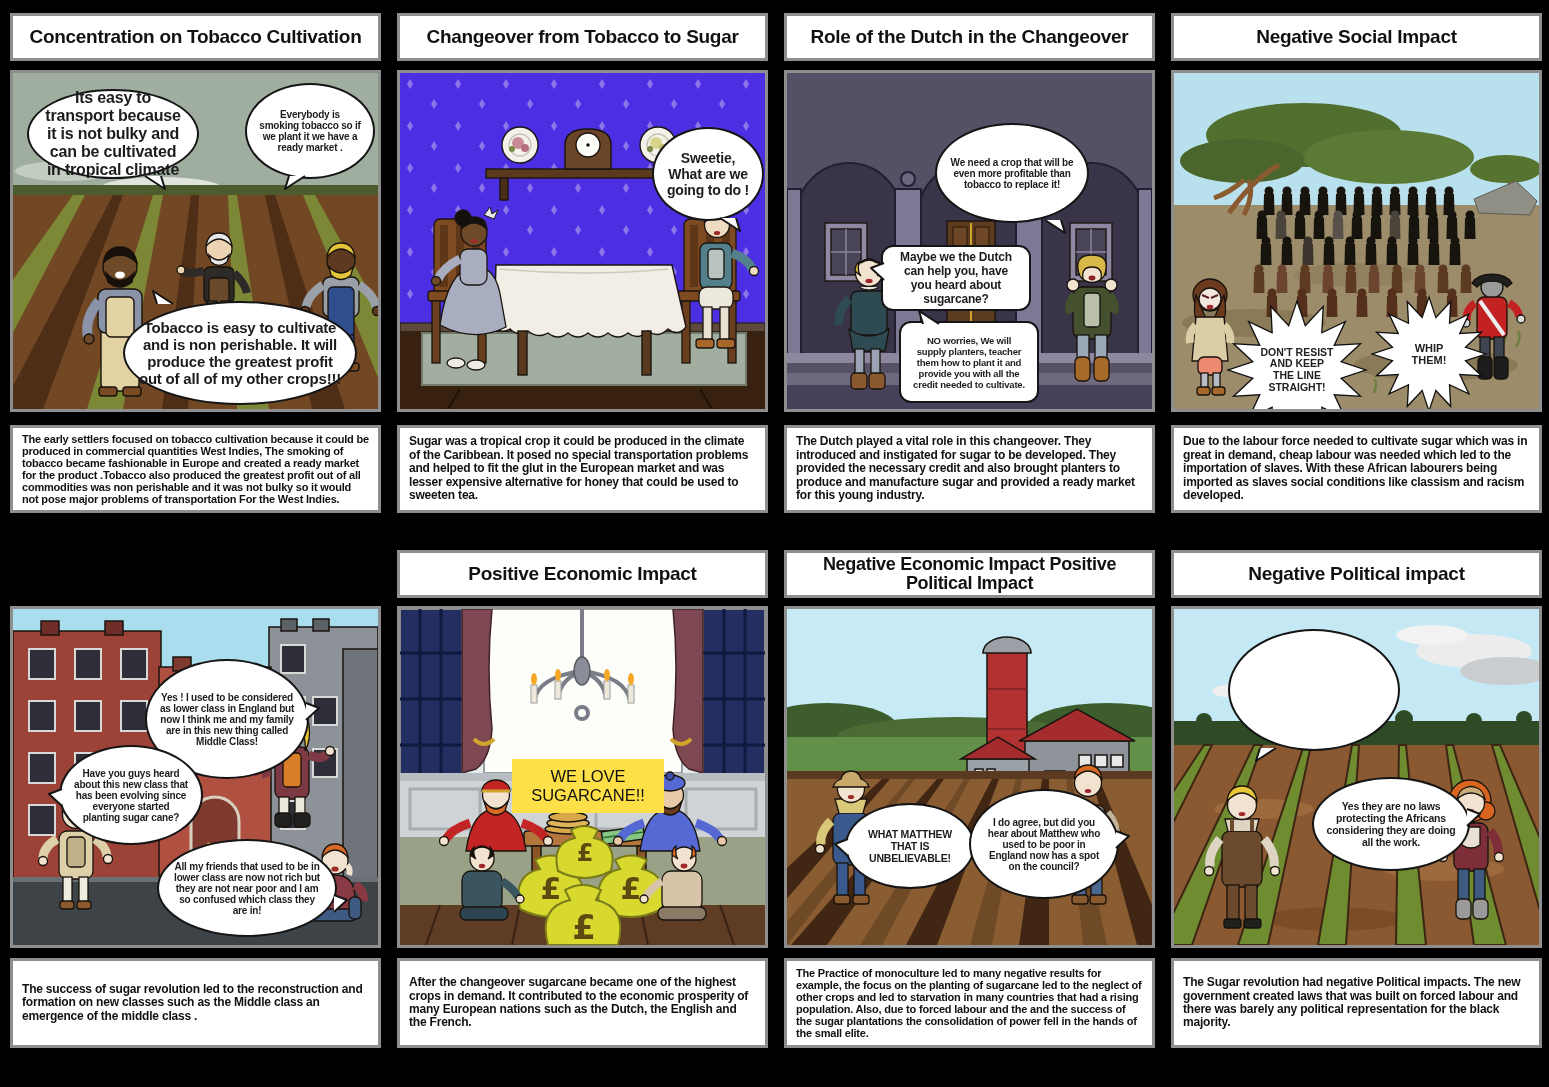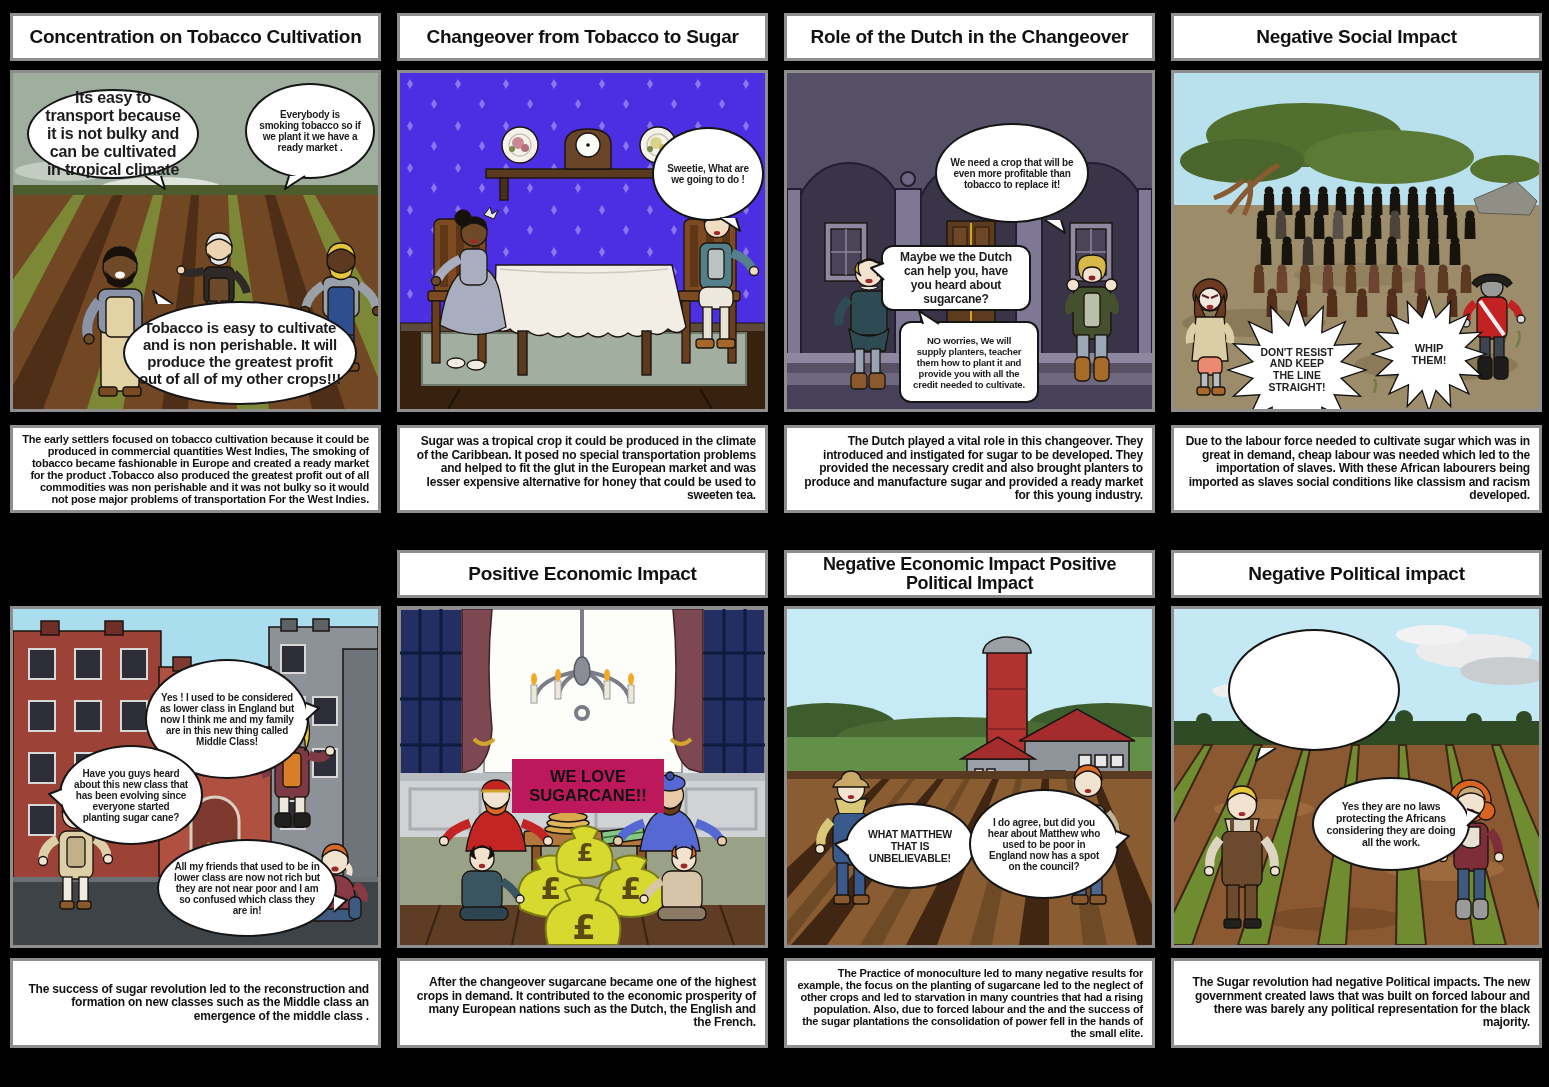--- a/index.html
+++ b/index.html
@@ -6,34 +6,34 @@
 html,body{background:#000}
 body{width:1549px;height:1087px;position:relative;font-family:"Liberation Sans",sans-serif;overflow:hidden}
 .board{position:absolute;left:0;top:0;width:1549px;height:1087px;background:#000}
 .col1{left:10px}.col2{left:397px}.col3{left:784px}.col4{left:1171px}
 .titlebox,.scene,.descbox{position:absolute;width:371px;background:#fff;border:3px solid #8e8e8e}
 .titlebox{height:48px;display:flex;align-items:center;justify-content:center;text-align:center;font-weight:700;font-size:19px;line-height:1.05;color:#111;padding:0 16px;letter-spacing:-0.3px}
 .r1t{top:13px}.r2t{top:550px}
 .scene{height:342px;overflow:hidden}
 .r1s{top:70px}.r2s{top:606px}
 .scene>svg{position:absolute;left:0;top:0;display:block}
-.descbox{display:flex;align-items:center;justify-content:center;text-align:right;font-weight:700;font-size:12px;line-height:1.12;color:#111;padding:3px 9px;letter-spacing:-0.2px}
+.descbox{display:flex;align-items:center;justify-content:center;text-align:left;font-weight:700;font-size:12px;line-height:1.12;color:#111;padding:3px 9px;letter-spacing:-0.2px}
 .r1d{top:425px;height:88px}.r2d{top:958px;height:90px}
 .descbox.small{font-size:11px;line-height:1.1}
 .bubble{position:absolute;background:#fff;border:2px solid #151515;display:flex;align-items:center;justify-content:center;text-align:center;font-weight:700;color:#1c1c1c;z-index:3;padding:6px 12px;letter-spacing:-0.2px}
 .ellipse{border-radius:50%}
 .rrect{border-radius:12px}
 .bubble .txt{display:block;width:100%}
 .tail{position:absolute;overflow:visible;z-index:4}
 .star{position:absolute;z-index:3;background:#111;display:flex;align-items:center;justify-content:center;
 clip-path:polygon(50% 0%,56% 18%,69% 4%,68% 23%,85% 15%,77% 32%,96% 31%,82% 44%,100% 50%,82% 56%,96% 69%,77% 68%,85% 85%,68% 77%,69% 96%,56% 82%,50% 100%,44% 82%,31% 96%,32% 77%,15% 85%,23% 68%,4% 69%,18% 56%,0% 50%,18% 44%,4% 31%,23% 32%,15% 15%,32% 23%,31% 4%,44% 18%)}
 .star .fill{position:absolute;inset:4px;background:#fff;
 clip-path:polygon(50% 0%,56% 18%,69% 4%,68% 23%,85% 15%,77% 32%,96% 31%,82% 44%,100% 50%,82% 56%,96% 69%,77% 68%,85% 85%,68% 77%,69% 96%,56% 82%,50% 100%,44% 82%,31% 96%,32% 77%,15% 85%,23% 68%,4% 69%,18% 56%,0% 50%,18% 44%,4% 31%,23% 32%,15% 15%,32% 23%,31% 4%,44% 18%)}
 .star .txt{position:relative;z-index:2;text-align:center;font-weight:700;color:#222;line-height:1.12}
-.caption{position:absolute;background:#be185d;color:#111;font-weight:700;text-align:center;z-index:3;display:flex;align-items:center;justify-content:center;line-height:1.15}
+.caption{position:absolute;background:#fde047;color:#111;font-weight:400;text-align:center;z-index:3;display:flex;align-items:center;justify-content:center;line-height:1.15}
 </style>
 </head>
 <body>
 
 <div class="board">
 
 <div class="titlebox col1 r1t">
       <span>Concentration on Tobacco Cultivation</span>
     </div>
 <div class="scene col1 r1s">
@@ -195,21 +195,21 @@
   <rect x="299" y="214" width="34" height="22" rx="8" fill="#ece8dc"></rect>
   <rect x="303" y="234" width="9" height="34" fill="#e8e2d2"></rect>
   <rect x="320" y="234" width="9" height="34" fill="#e8e2d2"></rect>
   <rect x="296" y="266" width="18" height="9" rx="3" fill="#a8672a"></rect>
   <rect x="317" y="266" width="18" height="9" rx="3" fill="#a8672a"></rect>
   <circle cx="317" cy="152" r="12.5" fill="#f0dcc2"></circle>
   <path d="M304,150 q2,-13 13,-13 q11,0 13,13 q-7,-7 -13,-7 q-6,0 -13,7" fill="#b8b8b8"></path>
   <ellipse cx="317" cy="160" rx="3.2" ry="2" fill="#a02828" stroke="none"></ellipse>
  </g>
 </svg>
-<div class="bubble ellipse" style="left:252px;top:54px;width:112px;height:94px;font-size:10px">
+<div class="bubble ellipse" style="left:252px;top:54px;width:112px;height:94px;font-size:14px">
   <svg class="tail" style="bottom:-13px;left:62px" width="26" height="15" viewBox="0 0 26 15">
           <path d="M4,1 L24,14 L20,1" fill="#fff" stroke="#151515" stroke-width="2" stroke-linejoin="round"></path>
         </svg>
   <span class="txt">Sweetie, What are we going to do !</span>
       </div>
 </div>
 <div class="descbox col2 r1d">
       <span>Sugar was a tropical crop it could be produced in the climate of the Caribbean. It posed no special transportation problems and helped to fit the glut in the European market and was lesser expensive alternative for honey that could be used to sweeten tea.</span>
     </div>
 

